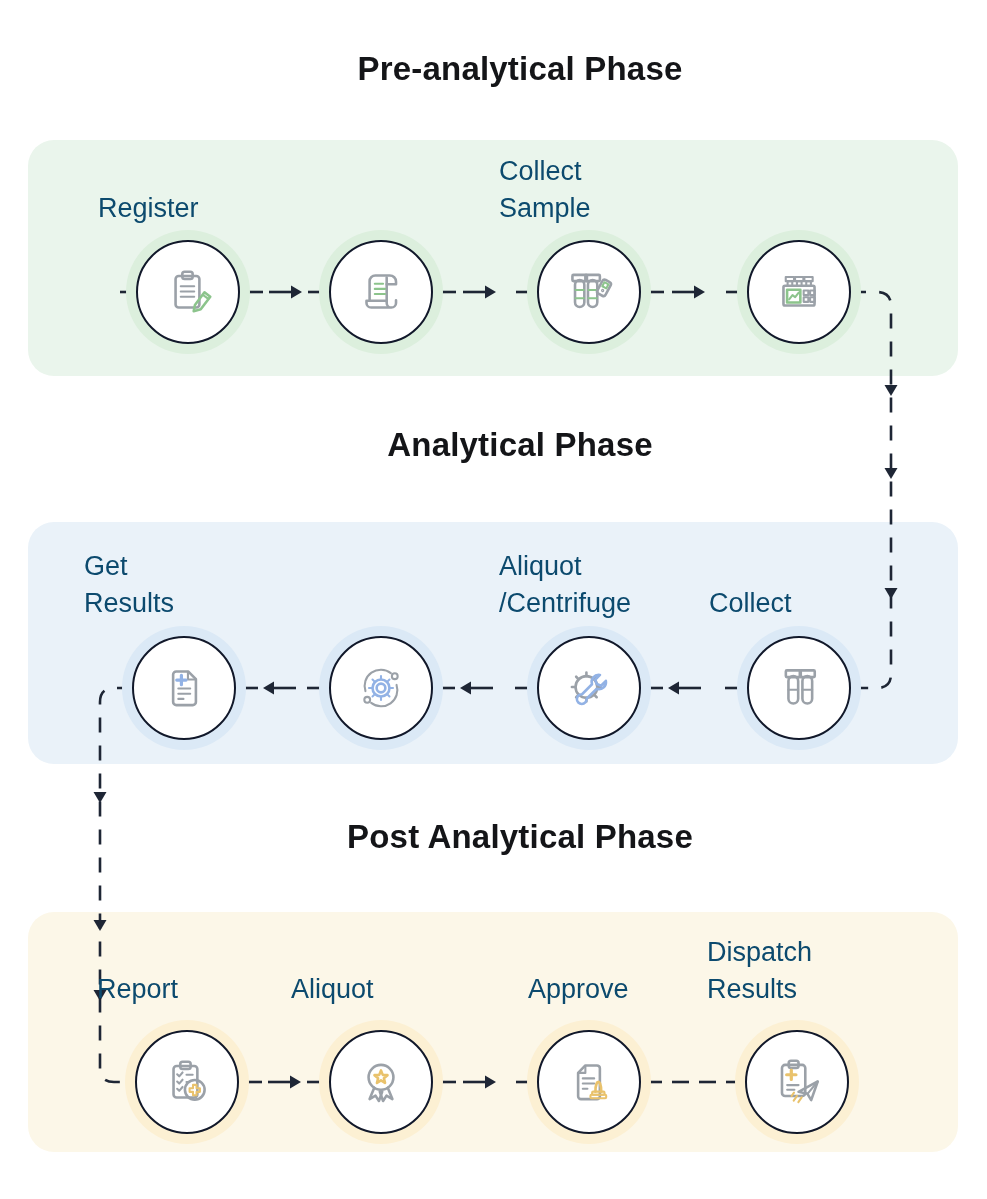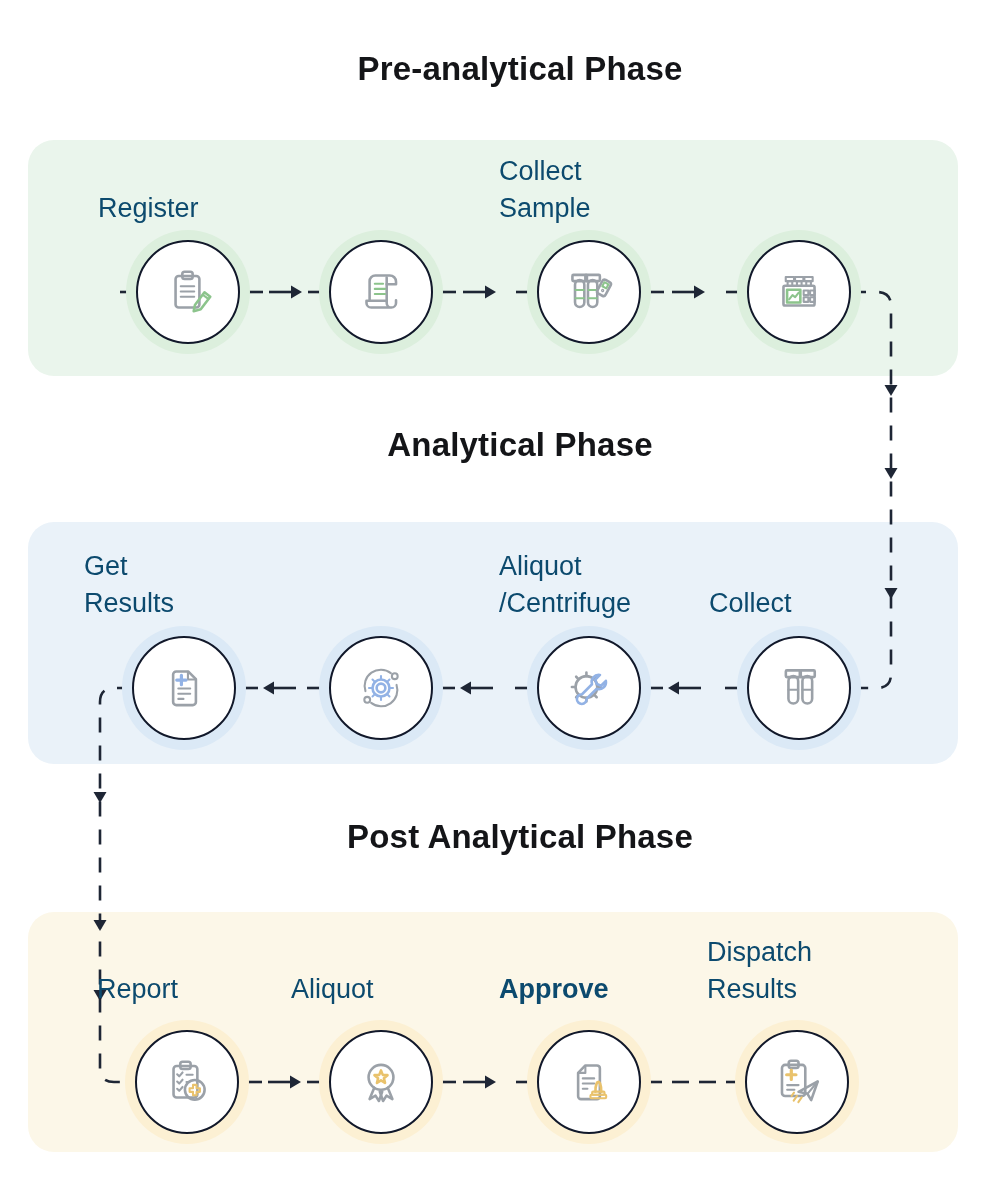--- a/index.html
+++ b/index.html
@@ -287,21 +287,21 @@
     <svg class="icon" viewBox="0 0 56 56">
       <g class="sg">
         <path d="M21.5 33.5L17 44.5l5.7-3.3L26 46.3l3.2-9"></path>
         <path d="M34.5 33.5L39 44.5l-5.7-3.3L30 46.3l-3.2-9"></path>
         <circle cx="28" cy="23.5" r="12" fill="#ffffff"></circle>
       </g>
       <path class="syellow" d="M28 16.8l1.7 4.3 4.6.3-3.5 3 1.1 4.5-3.9-2.5-3.9 2.5 1.1-4.5-3.5-3 4.6-.3z"></path>
     </svg>
   </div>
 
-  <div class="step-label" style="left:499px;bottom:191px;font-weight:bold;">Approve</div>
+  <div class="step-label" style="left:528px;bottom:191px;">Approve</div>
   <div class="glow g-cream" style="left:527px;top:1020px;"></div>
   <div class="circle" style="left:537px;top:1030px;">
     <svg class="icon" viewBox="0 0 56 56">
       <g class="sg">
         <path d="M24.5 12H35.7a2.8 2.8 0 0 1 2.8 2.8V41.7a2.8 2.8 0 0 1-2.8 2.8H20.3a2.8 2.8 0 0 1-2.8-2.8V19.2z"></path>
         <path class="thin" d="M24.5 12.5v6.7h-6.7"></path>
         <path class="thin" d="M22 24.5h11M22 29.5h11M22 34.5h4.5"></path>
       </g>
       <g class="syellow">
         <path d="M34.2 37.3c0-6.3 1.7-9.5 2.8-9.5s2.8 3.2 2.8 9.5"></path>

